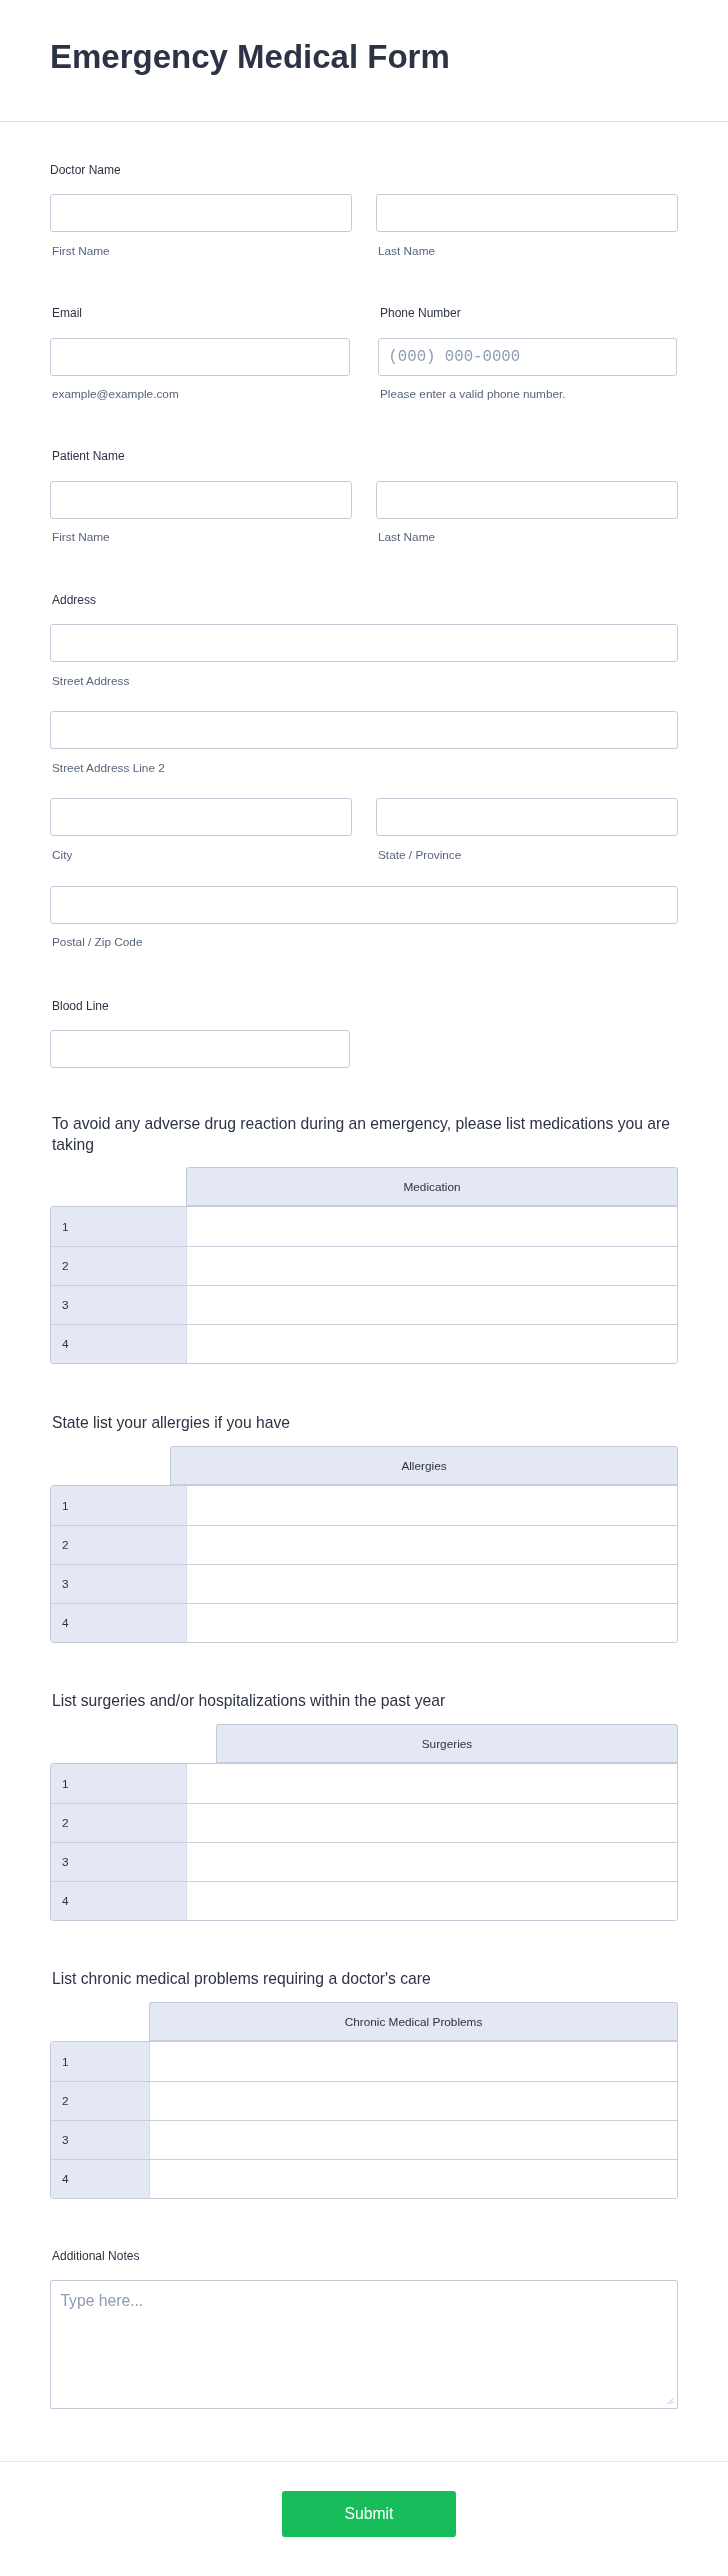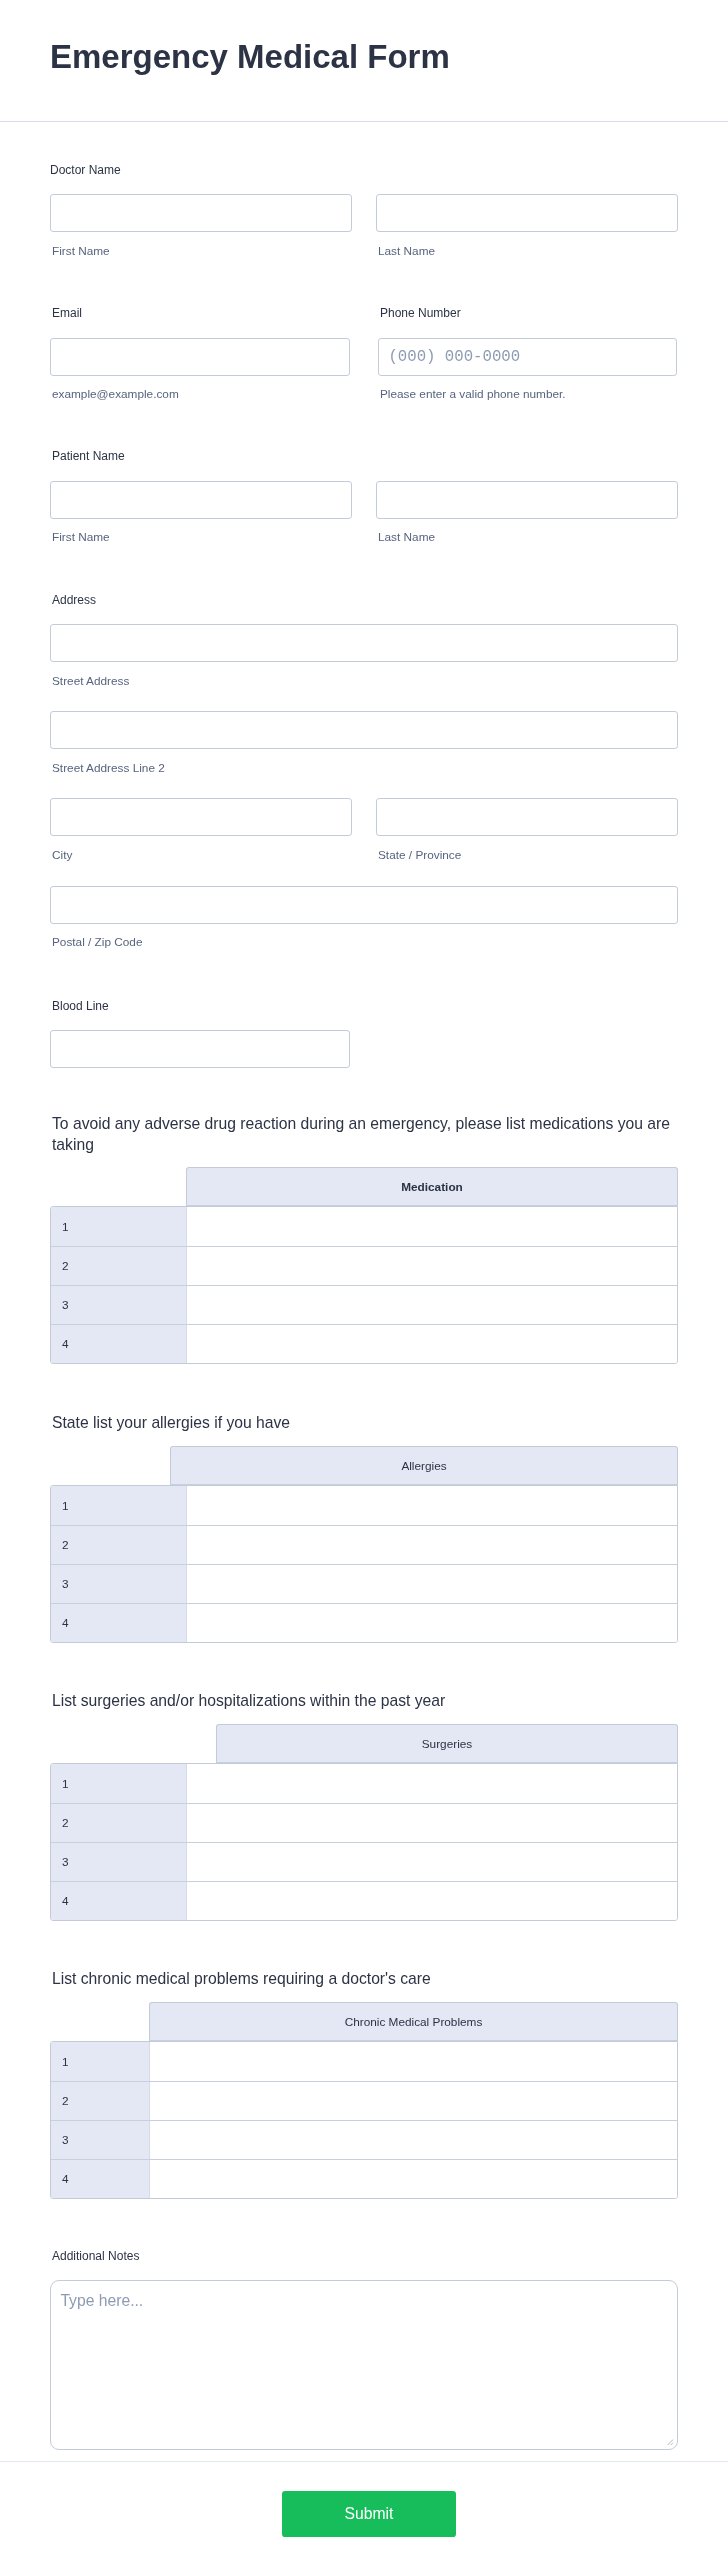--- a/index.html
+++ b/index.html
@@ -20,21 +20,21 @@
 
   .mtable { position: absolute; left: 50px; width: 628px; }
   .mhead { position: absolute; top: 0; right: 0; height: 39px; background: #e4e8f4; border: 0.8px solid #c3cad8; border-bottom: 1.6px solid #c8cfdd; border-radius: 3.1px 3.1px 0 0; display: flex; align-items: center; justify-content: center; font-size: 11.8px; color: #2c3345; }
   .mbody { position: absolute; top: 39px; left: 0; right: 0; border: 0.8px solid #c3cad8; border-radius: 3.1px 0 3.1px 3.1px; overflow: hidden; background: #fff; }
   .mrow { display: flex; height: 39px; border-top: 0.8px solid #c8cfdd; }
   .mrow:first-child { border-top: 0; }
   .mrow .rh { background: #e4e8f4; border-right: 0.8px solid #d5dbe8; display: flex; align-items: center; padding-left: 11px; font-size: 11.8px; color: #2c3345; }
   .mrow .cell { flex: 1; }
   .mrow .cell input { width: 100%; height: 100%; border: 0; outline: 0; background: #fff; font-size: 12.5px; padding: 0 9.4px; font-family: "Liberation Sans", "DejaVu Sans", sans-serif; }
 
-  .textarea { position: absolute; left: 50px; top: 2280px; width: 628px; height: 170px; border: 0.8px solid #c3cad8; border-radius: 9px; background: #fff; }
+  .textarea { position: absolute; left: 50px; top: 2280px; width: 628px; height: 129px; border: 0.8px solid #c3cad8; border-radius: 2px; background: #fff; }
   .textarea textarea { width: 100%; height: 100%; border: 0; outline: 0; resize: none; background: transparent; font-family: "Liberation Sans", "DejaVu Sans", sans-serif; font-size: 15.7px; padding: 11px 9.4px; color: #2c3345; }
   .textarea textarea::placeholder { color: #8d9bb3; }
   .resize-grip { position: absolute; right: 3.1px; bottom: 3.1px; width: 7.8px; height: 7.8px; }
 
   .footer-divider { position: absolute; left: 0; width: 729px; top: 2461px; border-top: 0.8px solid #e3e7ef; }
   .submit { position: absolute; left: 282px; top: 2491px; width: 174px; height: 46px; background: #18bd5b; border: 0; border-radius: 3.1px; color: #fff; font-size: 15.7px; font-family: "Liberation Sans", "DejaVu Sans", sans-serif; cursor: pointer; }
 </style>
 </head>
 <body>
 
@@ -95,21 +95,21 @@
 </div>
 <div class="abs sub" style="left:52px; top:935px;">Postal / Zip Code</div>
 
 <div class="abs label" style="left:52px; top:997px;">Blood Line</div>
 <div class="abs input" style="left:50px; top:1030px; width:300px; height:38px;">
   <input type="text" value="" style="">
 </div>
 
 <div class="abs q" style="left:52px; top:1113px;">To avoid any adverse drug reaction during an emergency, please list medications you are taking</div>
 <div class="mtable" style="top:1167px; height:197px;">
-  <div class="mhead" style="left:136px;font-weight:bold;">Medication</div>
+  <div class="mhead" style="left:136px;">Medication</div>
   <div class="mbody">
     <div class="mrow">
         <div class="rh" style="width:136px;">1</div>
         <div class="cell"><input type="text" style=""></div>
       </div>
     <div class="mrow">
         <div class="rh" style="width:136px;">2</div>
         <div class="cell"><input type="text" style=""></div>
       </div>
     <div class="mrow">

